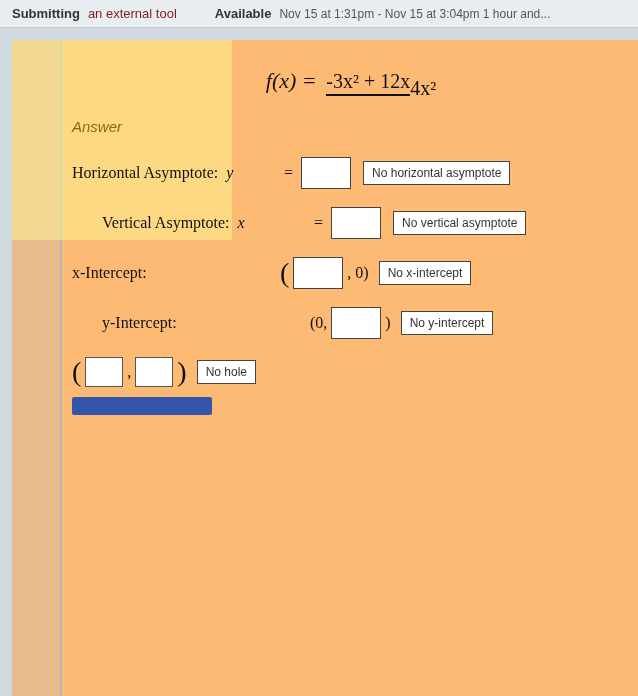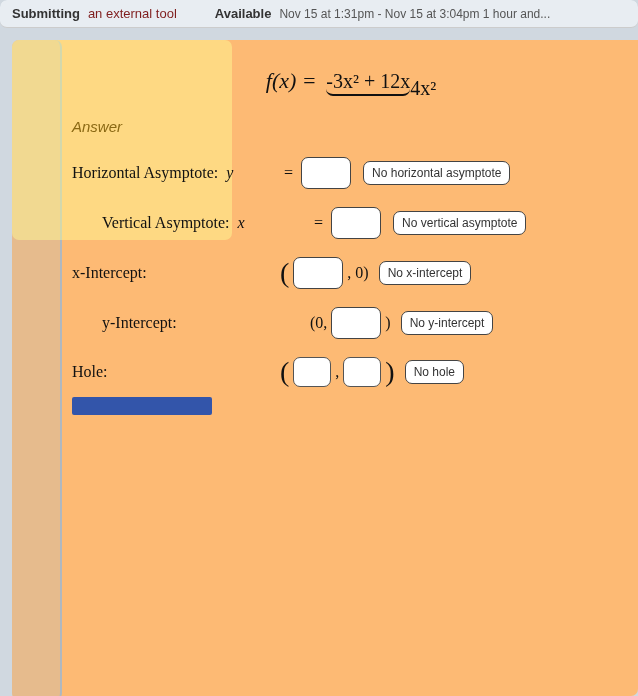--- a/index.html
+++ b/index.html
@@ -1,15 +1,15 @@
 <!DOCTYPE html>
 <html><head>
   <meta charset="utf-8">
   <style>
-    * { box-sizing: border-box; margin: 0; padding: 0; border-radius: 7px; }
+    * { box-sizing: border-box; margin: 0; padding: 0; }
 
     body {
       font-family: Georgia, 'Times New Roman', serif;
       background: #d0d8e0;
       width: 638px;
       height: 696px;
       overflow: hidden;
       position: relative;
     }
 
@@ -299,21 +299,20 @@
       <span class="row-label">y-Intercept:</span>
       <span class="comma-zero">(0,</span>
       <span class="input-box">
         <input type="text" style="">
       </span>
       <span class="comma-zero">)</span>
       <button class="alt-button">No y-intercept</button>
     </div>
 
     <div class="hole-row">
-      <span class="row-label">Hole:</span>
       <span class="paren">(</span>
       <span class="small-input">
         <input type="text" style="">
       </span>
       <span class="comma-zero">,</span>
       <span class="small-input">
         <input type="text" style="">
       </span>
       <span class="paren" style="font-size:28px;">)</span>
       <button class="alt-button">No hole</button>

